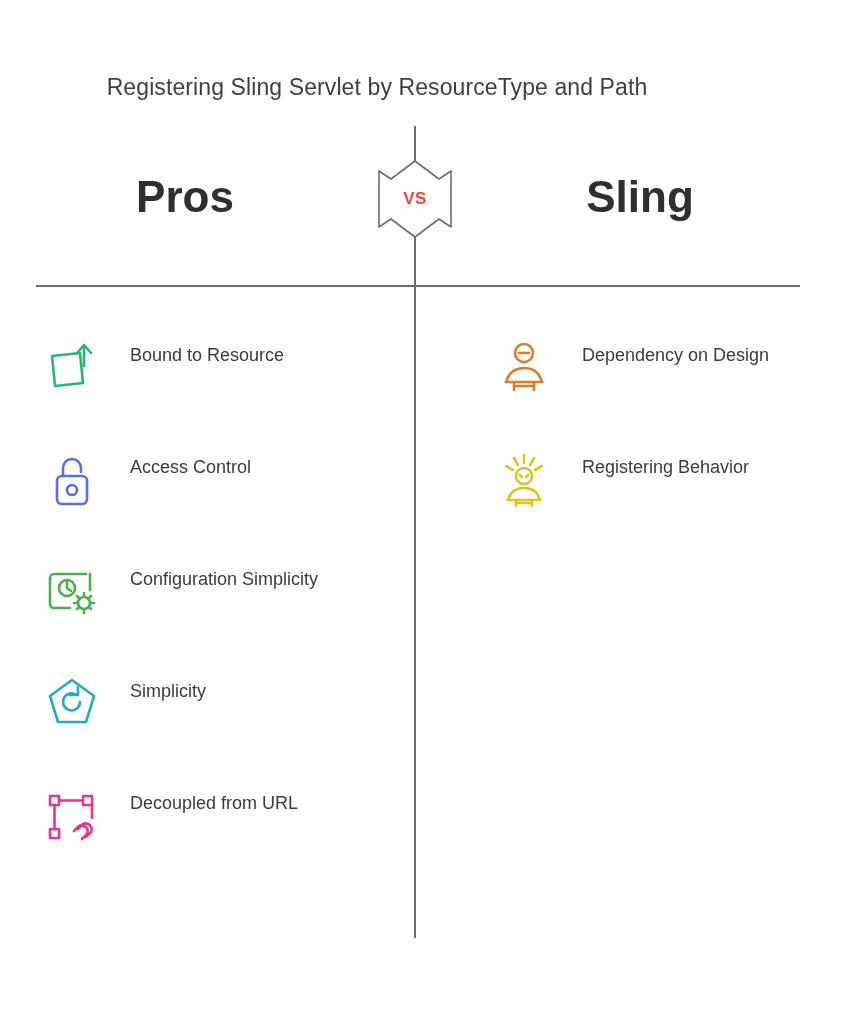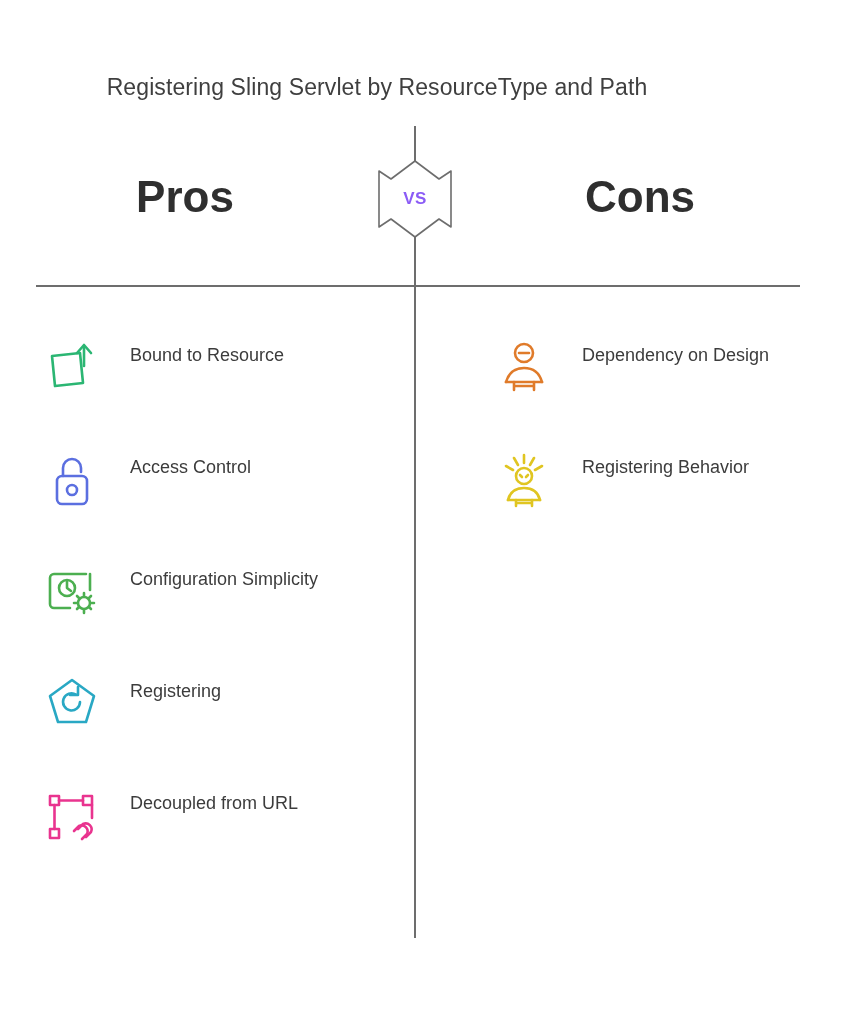--- a/index.html
+++ b/index.html
@@ -56,21 +56,21 @@
     position: absolute;
     left: 0;
     top: 0;
     width: 88px;
     height: 84px;
     display: flex;
     align-items: center;
     justify-content: center;
     font-size: 17px;
     font-weight: 700;
-    color: #8b5cf6;
+    color: #ef4444;
     letter-spacing: 0.5px;
   }
 
   
   .col-head {
     position: absolute;
     top: 172px;
     font-size: 44px;
     font-weight: 700;
     color: #2f2f2f;
@@ -130,21 +130,21 @@
   <div class="divider"></div>
 
   <div class="vs-badge">
     <svg width="88" height="84" viewBox="0 0 88 84" fill="none">
       <path d="M44 4 L68 22 L80 14 L80 70 L68 62 L44 80 L20 62 L8 70 L8 14 L20 22 Z" stroke="#6d6d6d" stroke-width="1.6" fill="#ffffff" stroke-linejoin="round"></path>
     </svg>
     <div class="vs-text">VS</div>
   </div>
 
   <div class="col-head pros">Pros</div>
-  <div class="col-head cons">Cons</div>
+  <div class="col-head cons">Sling</div>
 
   <div class="rule left"></div>
   <div class="rule right"></div>
 
   <div class="col left">
 
     <div class="item">
       <div class="ico">
         <svg width="64" height="64" viewBox="0 0 64 64" fill="none" stroke="#2bb673" stroke-width="2.6" stroke-linecap="round" stroke-linejoin="round">
           <path d="M12 20 L40 17 L43 47 L15 50 Z"></path>
@@ -181,21 +181,21 @@
     </div>
 
     <div class="item">
       <div class="ico">
         <svg width="64" height="64" viewBox="0 0 64 64" fill="none" stroke="#29a8c4" stroke-width="2.6" stroke-linecap="round" stroke-linejoin="round">
           <path d="M32 8 L54 24 L46 50 H18 L10 24 Z"></path>
           <path d="M40 30 a8.5 8.5 0 1 1-4-7.3"></path>
           <path d="M38 15 V23 H30"></path>
         </svg>
       </div>
-      <div class="label">Registering</div>
+      <div class="label">Simplicity</div>
     </div>
 
     <div class="item">
       <div class="ico">
         <svg width="64" height="64" viewBox="0 0 64 64" fill="none" stroke="#e9348f" stroke-width="2.6" stroke-linecap="round" stroke-linejoin="round">
           <rect x="10" y="12" width="9" height="9"></rect>
           <rect x="43" y="12" width="9" height="9"></rect>
           <rect x="10" y="45" width="9" height="9"></rect>
           <path d="M19 16.5 H43 M14.5 21 V45 M52 21 V34"></path>
           <path d="M34 47 l5-5 a6 6 0 0 1 8 8 l-5 5"></path>

